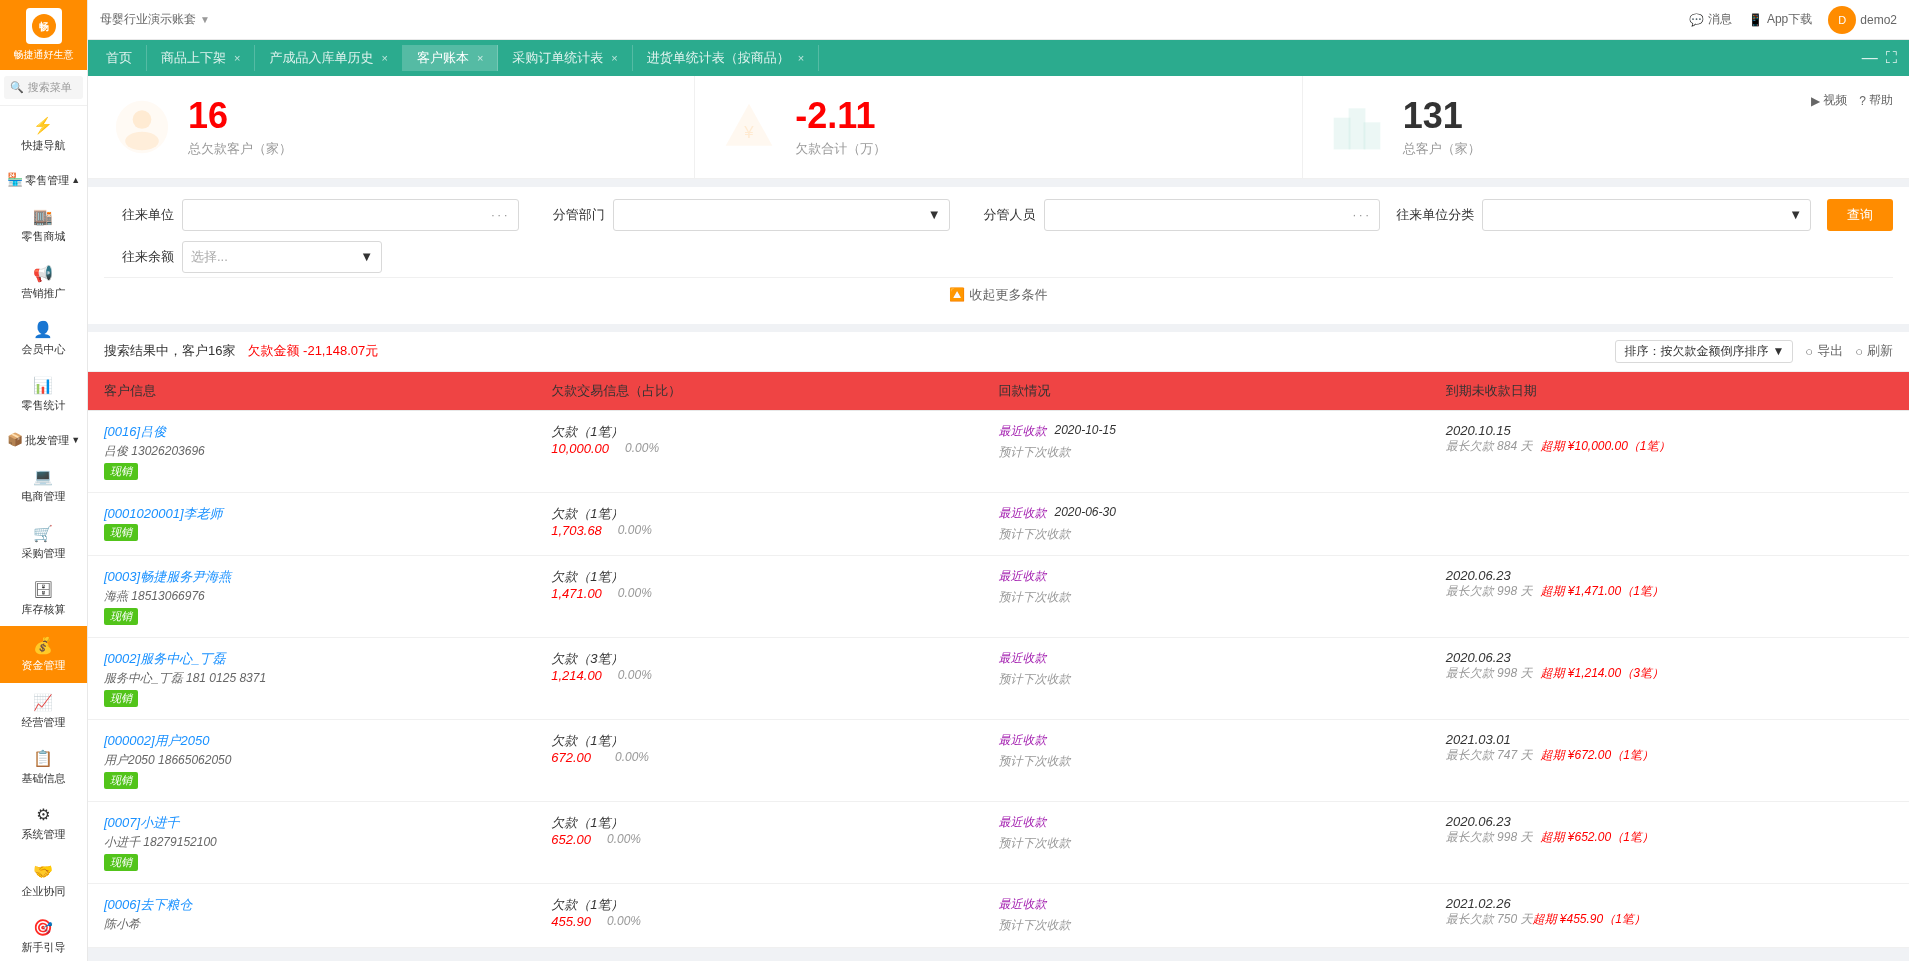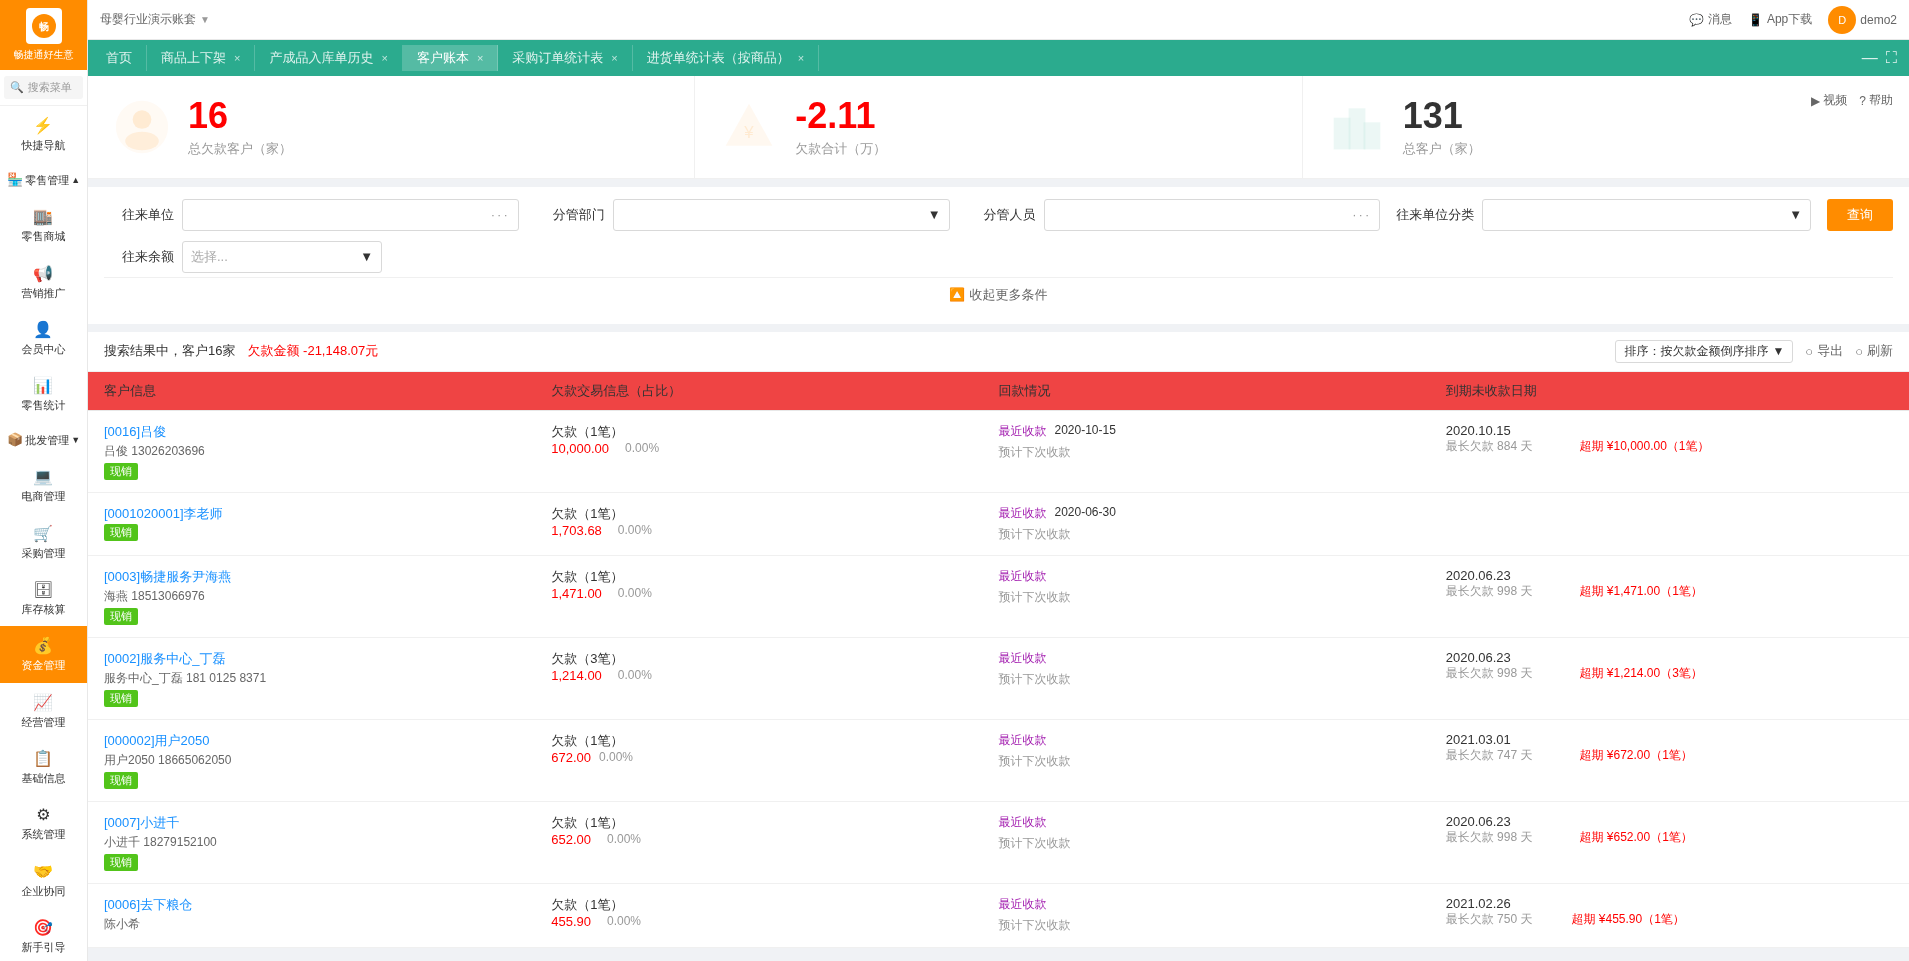--- a/index.html
+++ b/index.html
@@ -71,41 +71,41 @@
 
     
     .results-bar { background: #fff; padding: 8px 16px; display: flex; align-items: center; justify-content: space-between; border-bottom: 1px solid #f0f0f0; }
     .results-actions { display: flex; align-items: center; gap: 12px; font-size: 13px; color: #666; }
     .results-action { display: flex; align-items: center; gap: 4px; cursor: pointer; }
 
     
     .table-area { background: #fff; }
     .table-header { display: grid; grid-template-columns: 2fr 2fr 2fr 2fr; padding: 10px 16px; background: #ef4444; border-bottom: 1px solid #e8e8e8; }
     .col-header { font-size: 13px; color: #333; font-weight: 500; }
-    .table-row { display: grid; grid-template-columns: 2fr 2fr 2fr 2fr; padding: 12px 16px; border-bottom: 1px solid #f0f0f0; align-items: start; }
+    .table-row { display: grid; grid-template-columns: 2fr 2fr 2fr 2fr; padding: 12px 16px; border-bottom: 1px solid #f0f0f0; align-items: start; font-style: italic; }
 
     
     .customer-name { color: #1890ff; font-size: 13px; cursor: pointer; text-decoration: none; }
     .customer-sub { font-size: 12px; color: #666; margin: 2px 0; }
     .tag { display: inline-block; background: #52c41a; color: #fff; border-radius: 2px; padding: 1px 6px; font-size: 11px; margin-top: 1px; text-align: center; }
 
     
     .debt-count { font-size: 13px; color: #333; }
     .debt-amount { color: #f00; font-size: 13px; }
     .debt-percent { font-size: 12px; color: #999; margin-left: 8px; }
 
     
     .recovery-label { font-size: 12px; color: #a21caf; }
     .recovery-date { font-size: 12px; color: #333; }
     .recovery-next { font-size: 12px; color: #999; margin-top: 4px; }
 
     
     .overdue-date { font-size: 13px; color: #333; }
     .overdue-days { font-size: 12px; color: #999; }
-    .overdue-link { color: #f00; font-size: 12px; cursor: pointer; margin-left: 39px; }
+    .overdue-link { color: #f00; font-size: 12px; cursor: pointer; }
 
     .filter-input-wrapper { flex: 1; border: 1px solid #d9d9d9; border-radius: 3px; height: 32px; display: flex; align-items: center; padding: 0 8px; background: #fff; cursor: pointer; }
     .filter-input-wrapper span { font-size: 13px; color: #ccc; }
     .filter-input-wrapper .dots { color: #999; margin-left: auto; letter-spacing: 2px; }
     .filter-select-wrapper { flex: 1; border: 1px solid #d9d9d9; border-radius: 3px; height: 32px; display: flex; align-items: center; padding: 0 8px; background: #fff; cursor: pointer; justify-content: space-between; }
 
     .sort-select { border: 1px solid #d9d9d9; border-radius: 3px; padding: 2px 8px; font-size: 12px; color: #333; cursor: pointer; display: flex; align-items: center; gap: 4px; }
   </style>
 </head>
 <body>
@@ -499,21 +499,21 @@
         </div>
 
         <div class="table-row">
           <div>
             <div><a class="customer-name"><span>[000002]</span><span>用户2050</span></a></div>
             <div class="customer-sub">用户2050 18665062050</div>
             <span class="tag">现销</span>
           </div>
           <div>
             <div class="debt-count">欠款（1笔）</div>
-            <div style="display:flex;align-items:center;gap:0;">
+            <div style="display:flex;align-items:center;gap:16px;">
               <span class="debt-amount">672.00</span>
               <span class="debt-percent">0.00%</span>
             </div>
           </div>
           <div>
             <div style="display:flex;gap:8px;">
               <span class="recovery-label">最近收款</span>
               <span class="recovery-date"></span>
             </div>
             <div class="recovery-next">预计下次收款</div>

